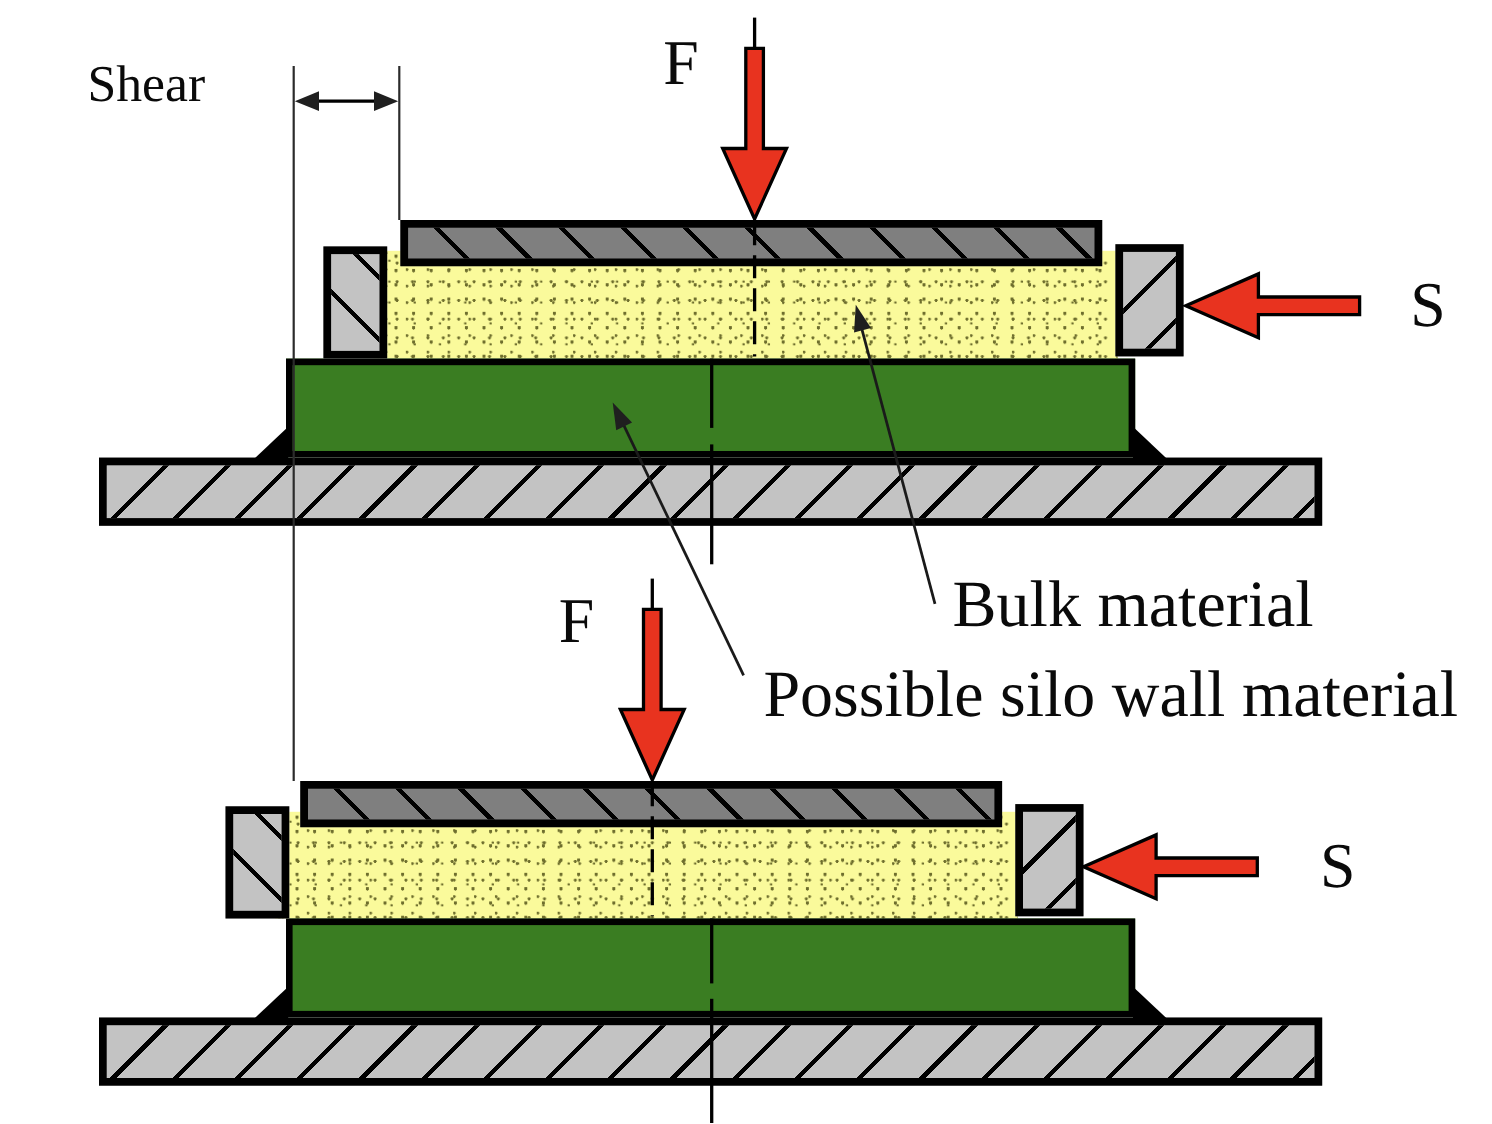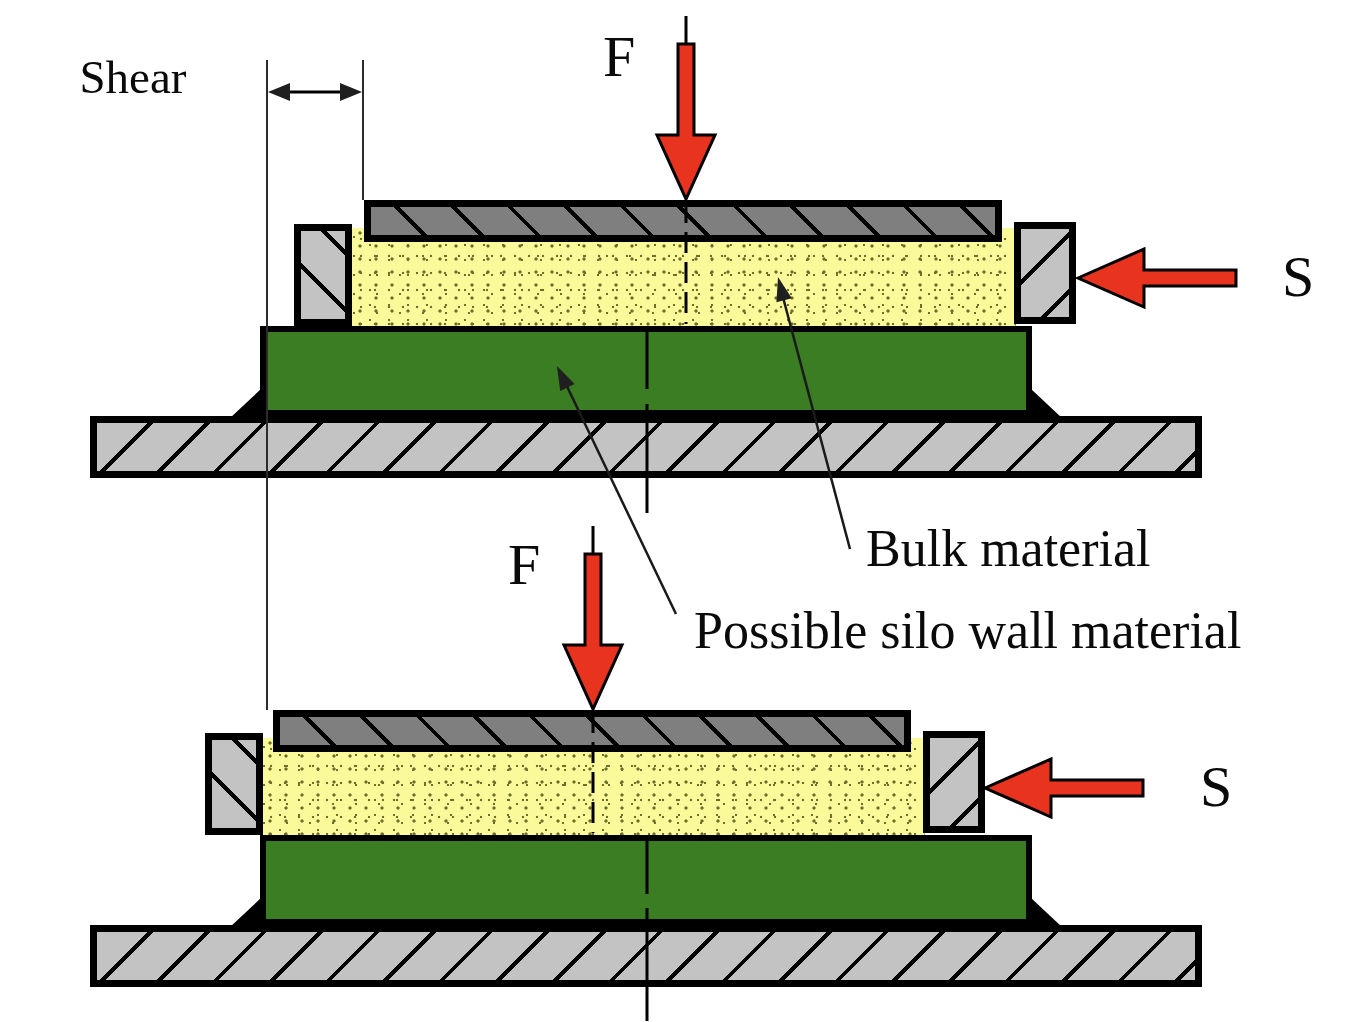--- a/index.html
+++ b/index.html
@@ -44,21 +44,21 @@
   .cdash{stroke:#000;stroke-width:3;stroke-dasharray:21 9;}
   .cline{stroke:#000;stroke-width:3;}
   .leader{stroke:#1a1a1a;stroke-width:2.5;}
   .ah{fill:#1f1f1f;stroke:none;}
   .fillet{fill:#000;stroke:none;}
   .red-arrow{fill:var(--arrow-red,#e8331f);stroke:#000;stroke-width:3;}
   
   .lbl{position:absolute;white-space:nowrap;}
   .lbl-dim{left:8px;top:44px;width:250px;text-align:center;font-size:47px;line-height:66px;white-space:normal;}
   .lbl-force{font-size:58px;line-height:62px;}
-  .lbl-note{font-size:52px;line-height:56px;}
+  .lbl-note{font-size:60px;line-height:56px;}
   #f-top{left:603px;top:26px;}
   #f-bottom{left:508px;top:534px;}
   #s-top{left:1282px;top:246px;}
   #s-bottom{left:1200px;top:756px;}
   #bulk-label{left:866px;top:521px;}
   #silo-label{left:694px;top:603px;}
 </style>
 </head>
 <body>
 

